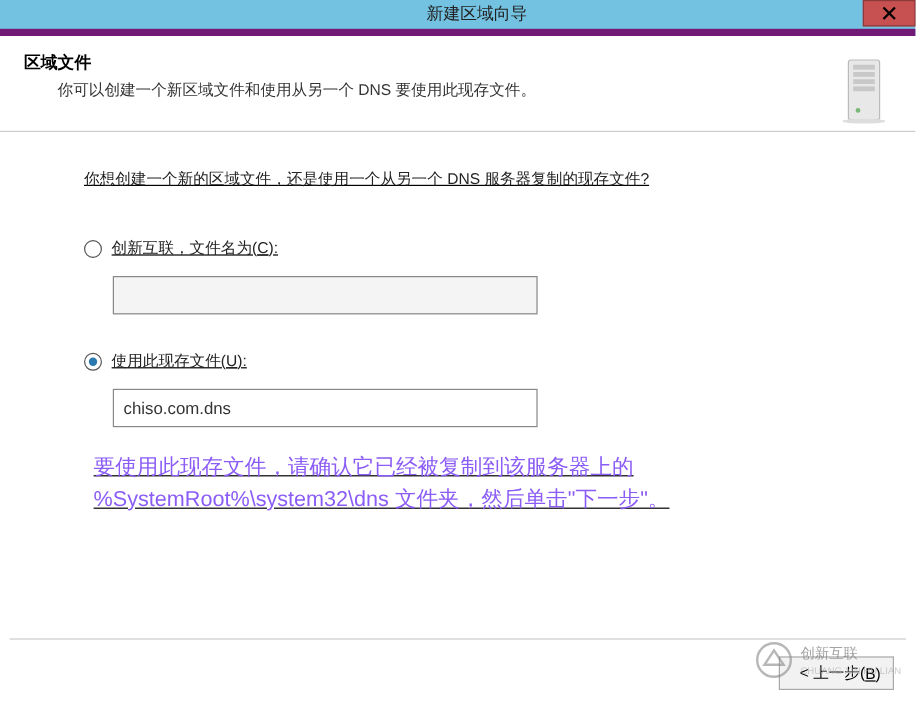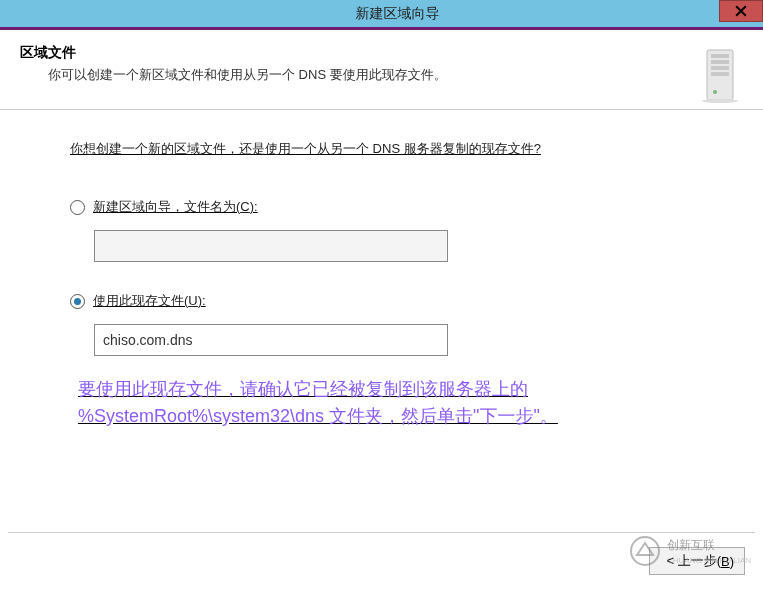--- a/index.html
+++ b/index.html
@@ -11,21 +11,21 @@
     position: relative;
     overflow: hidden;
   }
   .titlebar {
     height: 30px;
     background: #74c2e1;
     position: relative;
     display: flex;
     align-items: center;
     justify-content: center;
-    border-bottom: 3px solid #701a75;
+    border-bottom: 6px solid #701a75;
     padding-left: 32px;
   }
   .titlebar-text {
     font-size: 14px;
     color: #222;
   }
   .close-btn {
     position: absolute;
     right: 0;
     top: 0;
@@ -180,21 +180,21 @@
   </div>
 </div>
 
 <div class="content">
   <div class="question">你想创建一个新的区域文件，还是使用一个从另一个 DNS 服务器复制的现存文件?</div>
 
   <div class="option-group">
     <div class="radio-row">
       <span class="radio"></span>
       <span class="radio-label">
-        <span>新建区域向导，文件名为(</span><span class="underline">C</span><span>):</span>
+        <span>创新互联，文件名为(</span><span class="underline">C</span><span>):</span>
       </span>
     </div>
     <input type="text" class="text-input disabled" disabled="" value="" style="">
   </div>
 
   <div class="option-group" style="margin-top:30px;">
     <div class="radio-row">
       <span class="radio selected"></span>
       <span class="radio-label">
         <span>使用此现存文件(</span><span class="underline">U</span><span>):</span>

